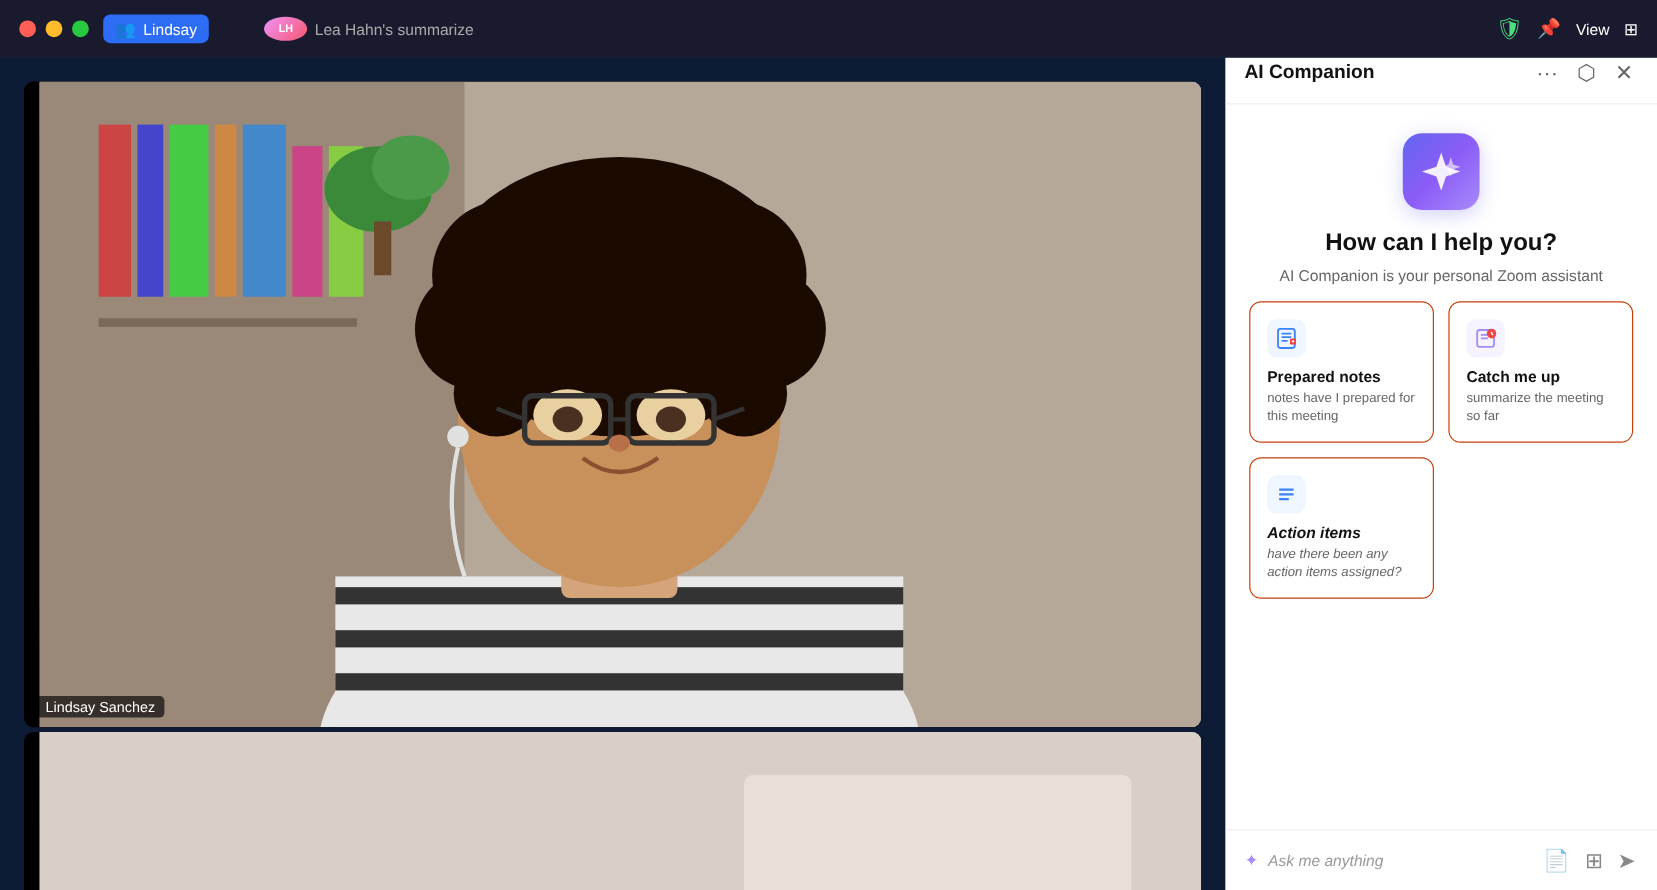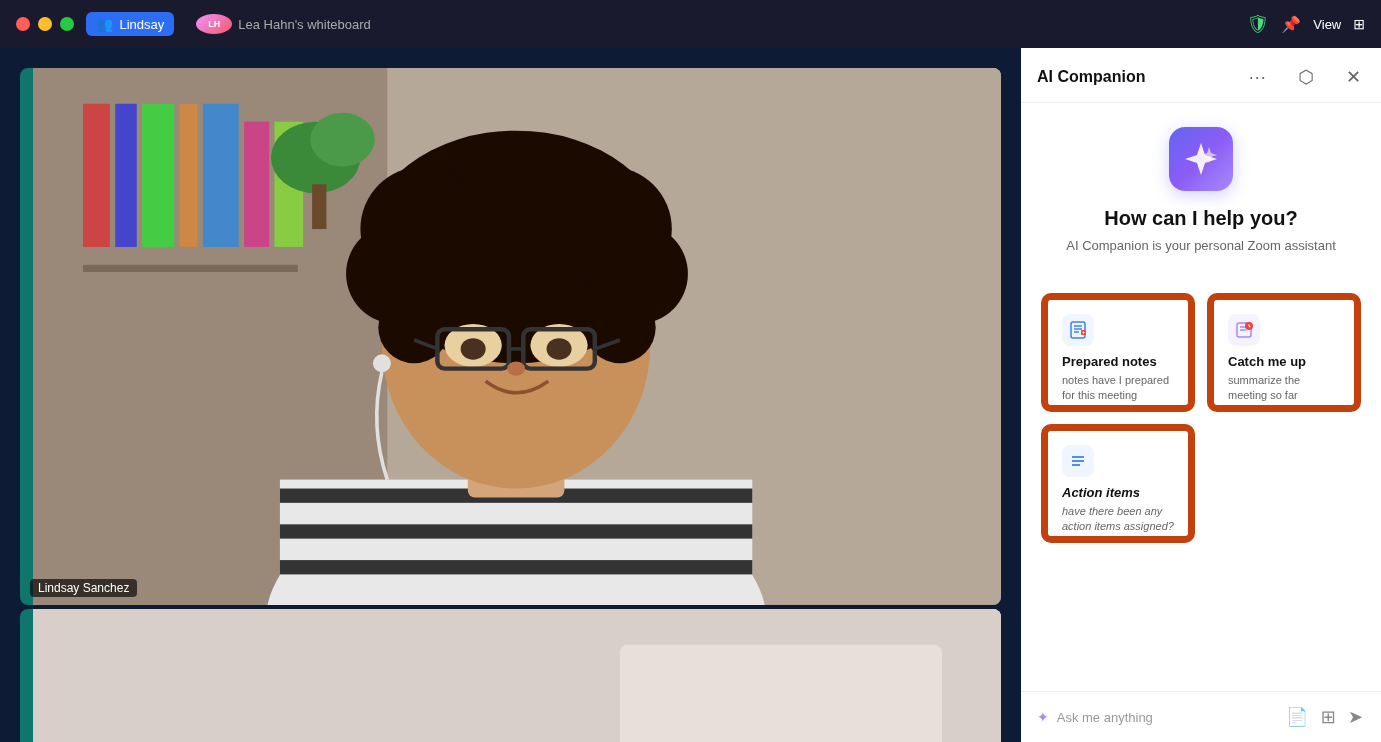--- a/index.html
+++ b/index.html
@@ -33,21 +33,21 @@
     .whiteboard-tab {
       display: flex; align-items: center; gap: 6px;
       color: #aaa;
       font-size: 13px;
       padding: 4px 10px;
     }
     .whiteboard-avatar {
       width: 36px; height: 20px; border-radius: 50%;
       background: linear-gradient(135deg, #f093fb, #f5576c);
       display: flex; align-items: center; justify-content: center;
-      font-size: 9px; color: white; font-weight: bold;
+      font-size: 9px; color: white; font-weight: bold; margin-left: 24px;
     }
     .titlebar-right {
       margin-left: auto;
       display: flex; align-items: center; gap: 12px;
     }
     .shield-icon { color: #4ade80; font-size: 18px; }
     .pin-icon { color: #ccc; font-size: 16px; }
     .view-btn {
       color: white;
       font-size: 13px;
@@ -75,21 +75,21 @@
       display: flex;
       flex-direction: column;
       padding: 20px;
       gap: 4px;
     }
     .video-tile {
       flex: 1;
       border-radius: 8px;
       overflow: hidden;
       position: relative;
-      background: #0f766e;
+      background: #000000;
       padding-left: 13px;
     }
     .name-label {
       position: absolute;
       bottom: 8px;
       left: 10px;
       background: rgba(0,0,0,0.65);
       color: white;
       font-size: 12px;
       padding: 2px 8px;
@@ -100,23 +100,23 @@
     .ai-panel {
       width: 360px;
       background: #fff;
       display: flex;
       flex-direction: column;
       flex-shrink: 0;
     }
     .ai-panel-header {
       display: flex;
       align-items: center;
-      padding: 16px 16px 12px;
+      padding: 0 16px 12px;
       border-bottom: 1px solid #eee;
-      gap: 24px;
+      gap: 8px;
     }
     .ai-panel-title {
       font-size: 16px;
       font-weight: 600;
       color: #111;
       flex: 1;
     }
     .ai-header-btn {
       background: none; border: none; cursor: pointer;
       color: #666; font-size: 18px; padding: 2px 4px;
@@ -144,33 +144,33 @@
       font-size: 20px;
       font-weight: 700;
       color: #111;
       margin-bottom: 8px;
       text-align: left;
     }
     .ai-help-subtitle {
       font-size: 13px;
       color: #666;
       text-align: center;
-      margin-bottom: 40px;
+      margin-bottom: 14px;
     }
     .ai-cards {
       display: grid;
       grid-template-columns: 1fr 1fr;
       gap: 12px;
       width: 100%;
       margin-bottom: 12px;
     }
     .ai-card {
-      border: 7px solid #c2410c;
+      border: 1px solid #c2410c;
       border-radius: 10px;
-      padding: 14px 14px 1px;
+      padding: 14px 14px 12px;
       cursor: pointer;
       transition: box-shadow 0.15s;
       background: white;
     }
     .ai-card-icon {
       width: 32px; height: 32px;
       border-radius: 8px;
       background: #eff6ff;
       display: flex; align-items: center; justify-content: center;
       font-size: 16px;
@@ -239,21 +239,21 @@
     <button class="win-btn win-close"></button>
     <button class="win-btn win-min"></button>
     <button class="win-btn win-max"></button>
   </div>
   <div class="meeting-badge">
     <span class="meeting-icon">👥</span>
     <span>Lindsay</span>
   </div>
   <div class="whiteboard-tab">
     <div class="whiteboard-avatar">LH</div>
-    <span>Lea Hahn's whiteboard</span>
+    <span>Lea Hahn's summarize</span>
   </div>
   <div class="titlebar-right">
     <span class="shield-icon">🛡</span>
     <span class="pin-icon">📌</span>
     <div class="view-btn">
       <span>View</span>
     </div>
     <span class="grid-icon">⊞</span>
   </div>
 </div>
@@ -437,21 +437,21 @@
           <div class="ai-card-desc">have there been any action items assigned?</div>
         </div>
 
       </div>
 
     </div>
 
     <div class="ai-panel-footer">
       <div class="ai-input">
         <span class="ai-input-icon">✦</span>
-        <span style="color:#999; font-size:13px;">Ask me anything</span>
+        <span style="color:#999; font-size:13px;font-style:italic;">Ask me anything</span>
       </div>
       <div class="ai-footer-actions">
         <button class="ai-footer-btn">📄</button>
         <button class="ai-footer-btn">⊞</button>
         <button class="ai-footer-btn">➤</button>
       </div>
     </div>
 
   </div>
 

